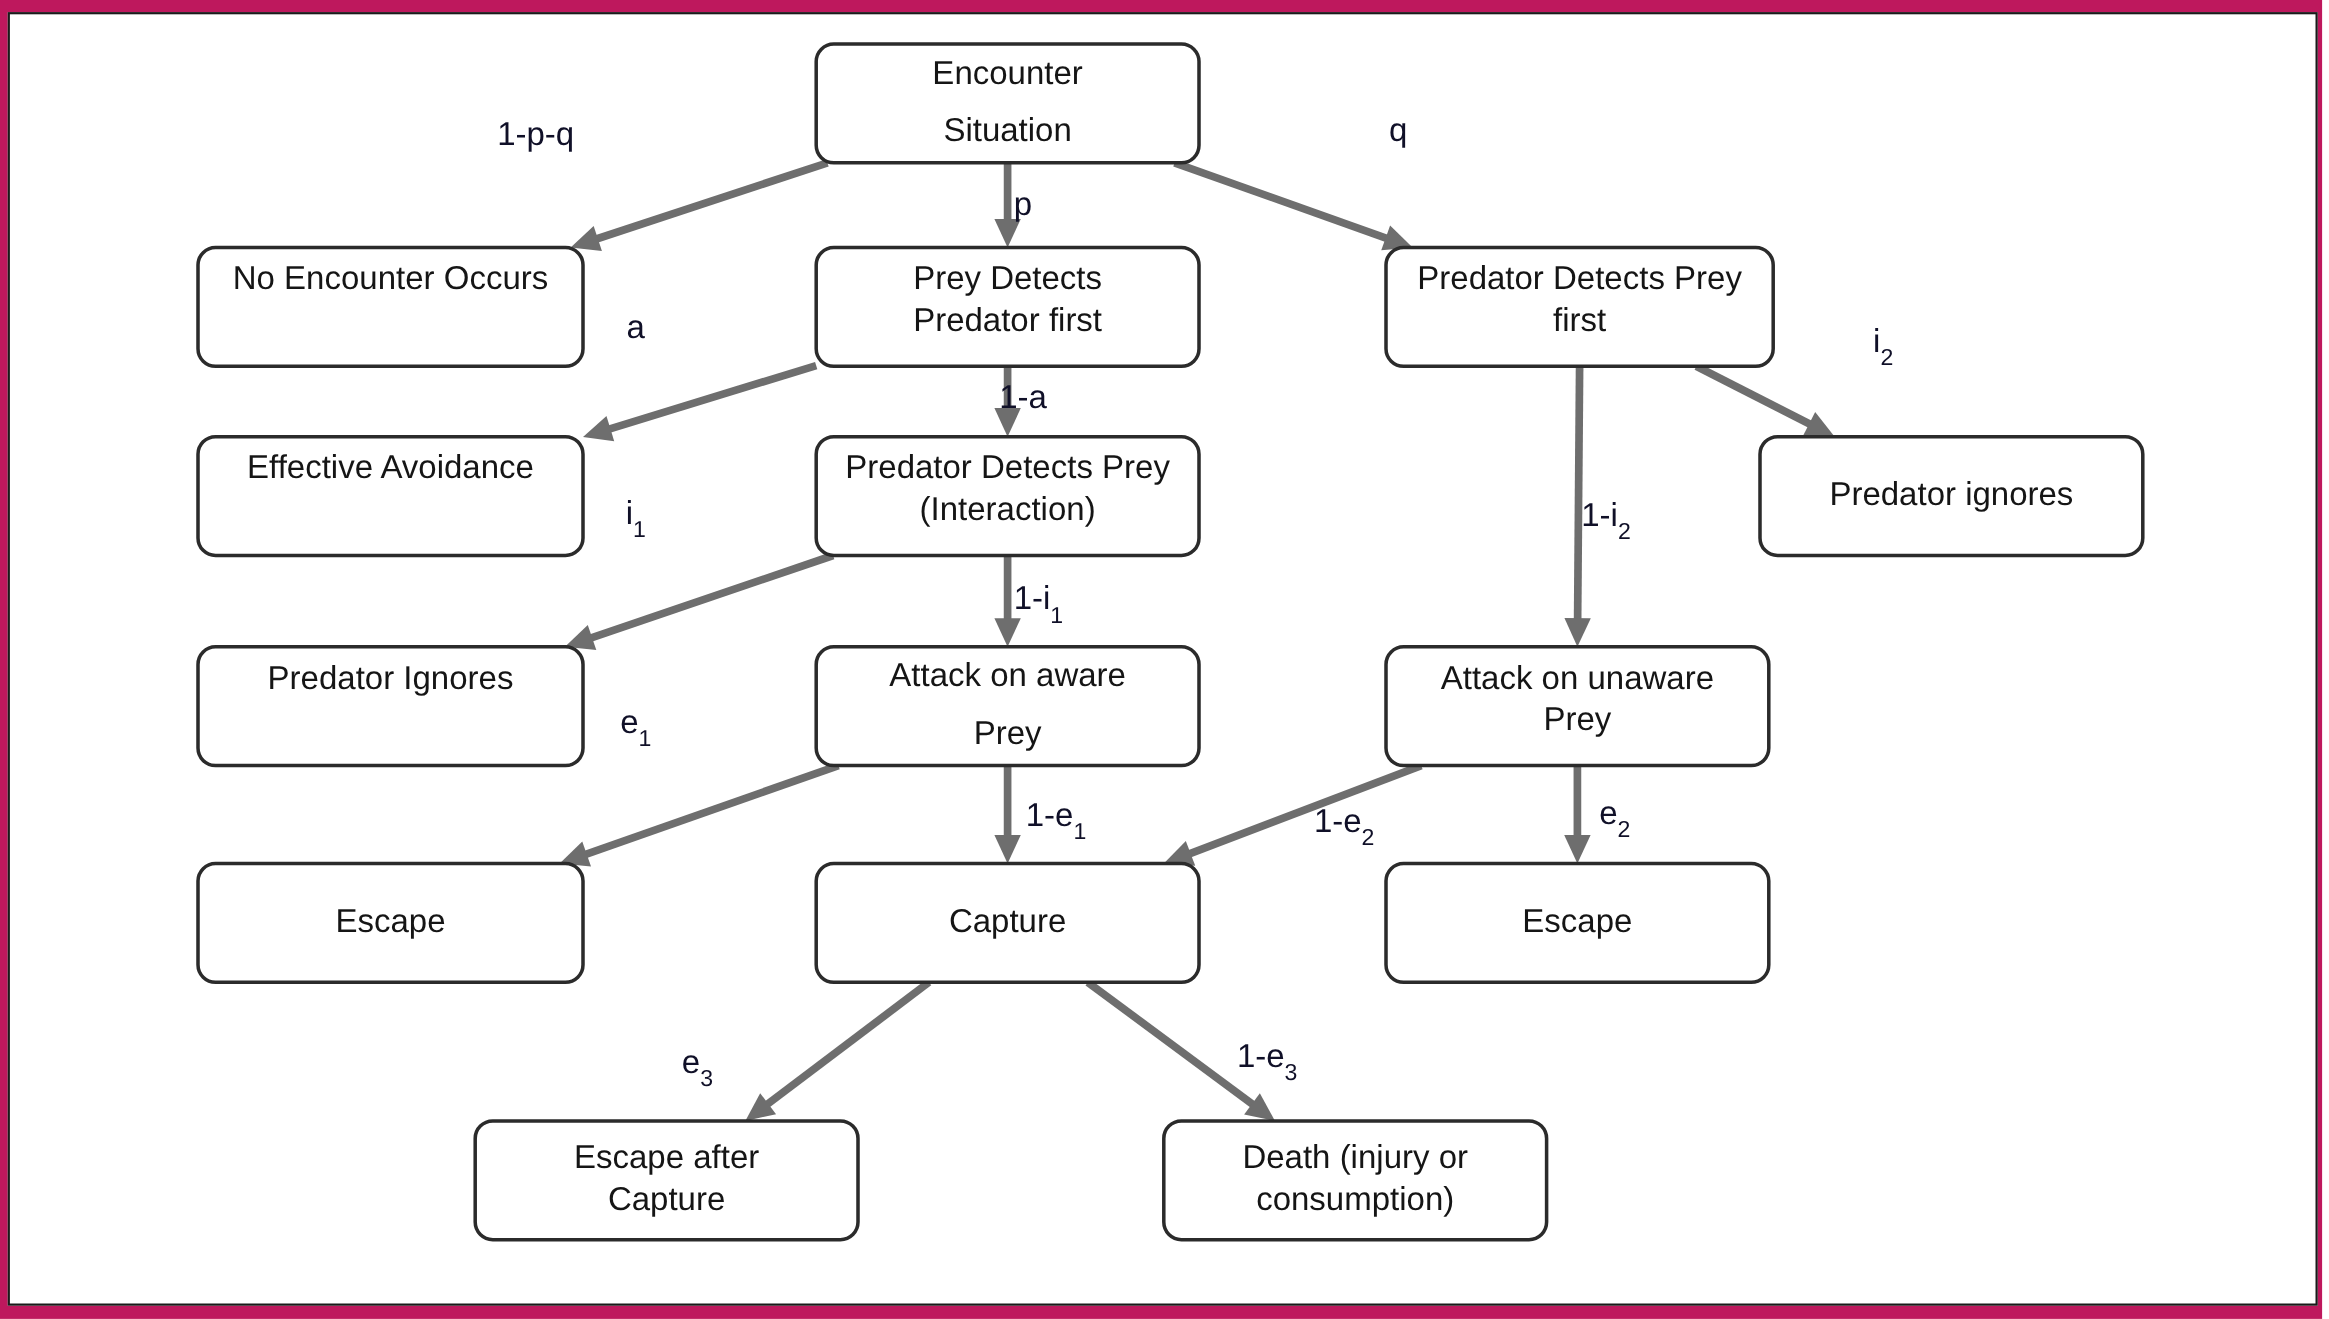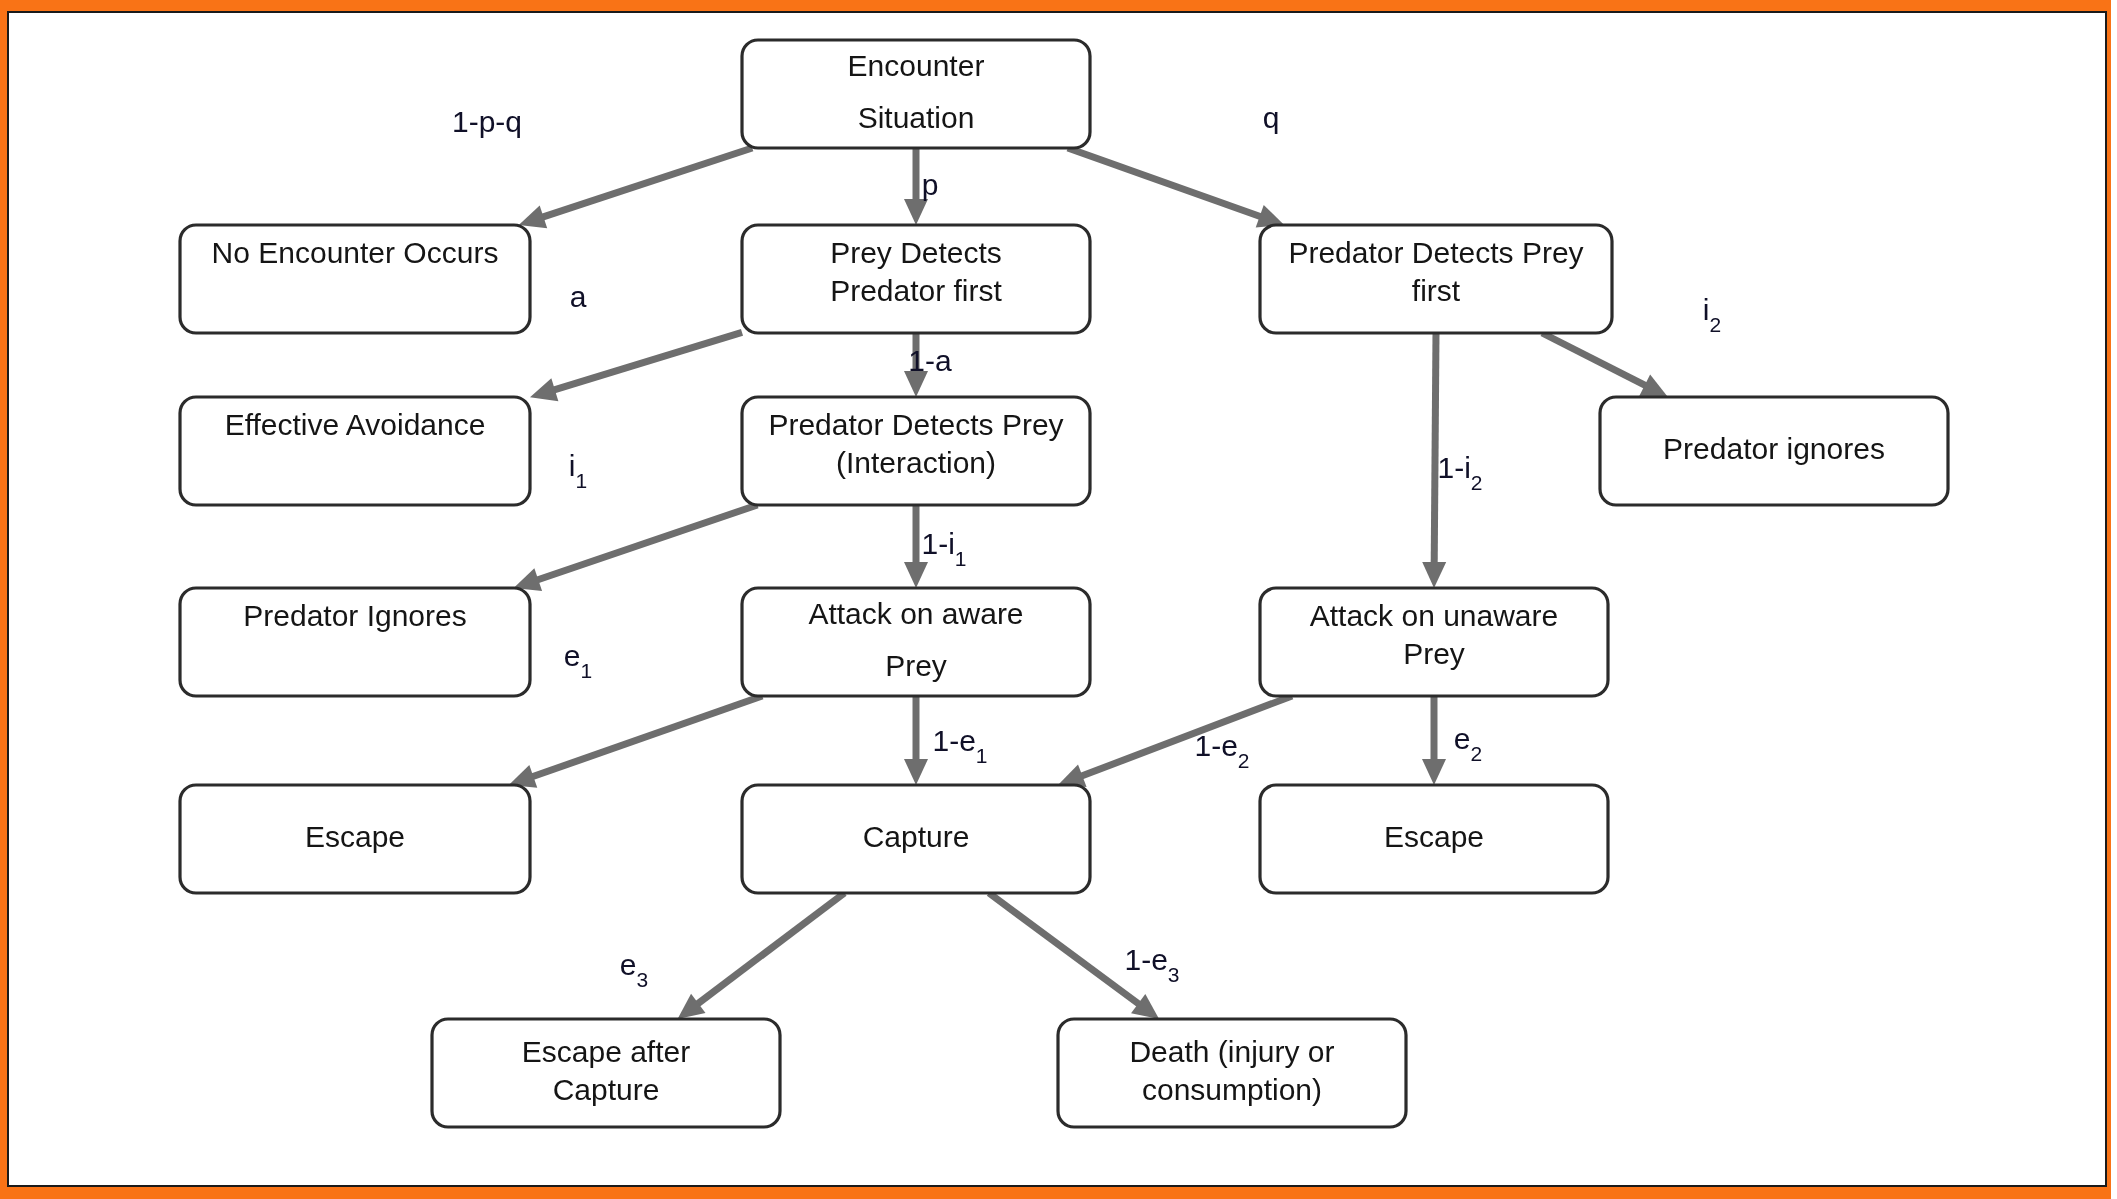--- a/index.html
+++ b/index.html
@@ -10,21 +10,21 @@
   body {
     width: 2117px;
     height: 1199px;
     font-family: "Liberation Sans", sans-serif;
     overflow: hidden;
   }
   #canvas {
     position: relative;
     width: 2111px;
     height: 1199px;
-    background: #f97316;
+    background: #be185d;
   }
   #outer-frame {
     position: absolute;
     left: 7px;
     top: 11px;
     width: 2100px;
     height: 1176px;
     border: 2px solid #1a1a1a;
     box-sizing: border-box;
     background: #ffffff;

